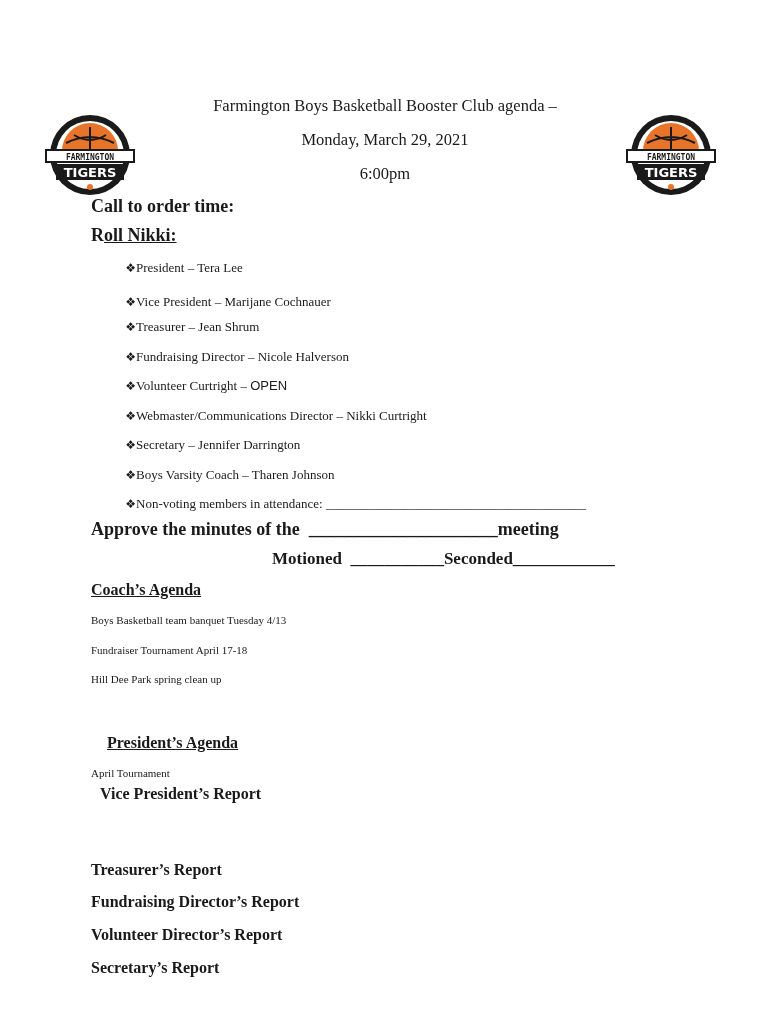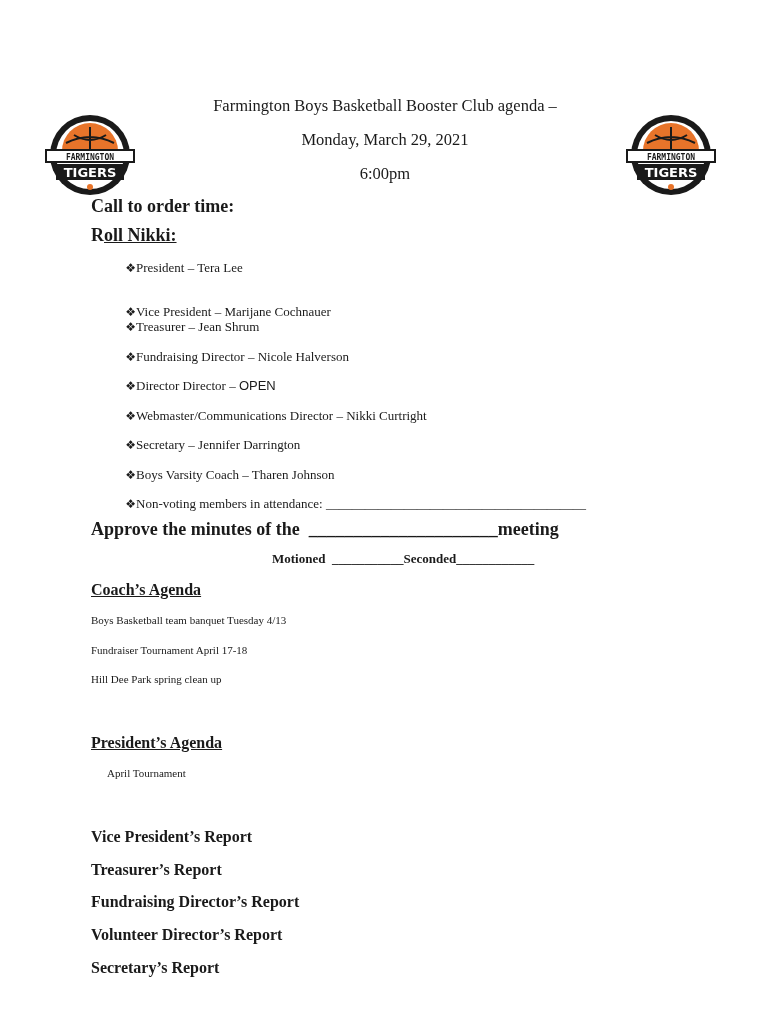--- a/index.html
+++ b/index.html
@@ -55,53 +55,53 @@
 
 <div class="label bold" style="top:198px;">Call to order time:</div>
 
 <div class="label bold" style="top:227px;">
   <span>R</span><span class="u">oll Nikki:</span>
 </div>
 
 <div class="bullet-row" style="top:256px;">
   <span class="diamond">❖</span><span>President</span><span> – </span><span>Tera Lee</span>
 </div>
-<div class="bullet-row" style="top:300px;">
+<div class="bullet-row" style="top:290px;">
   <span class="diamond">❖</span><span>Vice President</span><span> – </span><span>Marijane Cochnauer</span>
 </div>
 <div class="bullet-row" style="top:315px;">
   <span class="diamond">❖</span><span>Treasurer</span><span> – </span><span>Jean Shrum</span>
 </div>
 <div class="bullet-row" style="top:345px;">
   <span class="diamond">❖</span><span>Fundraising Director</span><span> – </span><span>Nicole Halverson</span>
 </div>
 <div class="bullet-row" style="top:374px;">
-  <span class="diamond">❖</span><span>Director Director</span><span> – </span><span class="sans">OPEN</span>
+  <span class="diamond">❖</span><span>Volunteer Curtright</span><span> – </span><span class="sans">OPEN</span>
 </div>
 <div class="bullet-row" style="top:404px;">
   <span class="diamond">❖</span><span>Webmaster/Communications Director</span><span> – </span><span>Nikki Curtright</span>
 </div>
 <div class="bullet-row" style="top:433px;">
   <span class="diamond">❖</span><span>Secretary</span><span> – </span><span>Jennifer Darrington</span>
 </div>
 <div class="bullet-row" style="top:463px;">
   <span class="diamond">❖</span><span>Boys Varsity Coach</span><span> – </span><span>Tharen Johnson</span>
 </div>
 <div class="bullet-row" style="top:492px;">
   <span class="diamond">❖</span><span>Non-voting members in attendance: ________________________________________</span>
 </div>
 
 <div class="label bold" style="top:521px; white-space:pre;">Approve the minutes of the  _____________________meeting</div>
-<div class="abs bold" style="top:551px; left:272px; font-size:13px; line-height:16px; white-space:pre;">Motioned  ___________Seconded____________</div>
+<div class="abs bold" style="top:551px; left:272px; font-size:17px; line-height:16px; white-space:pre;">Motioned  ___________Seconded____________</div>
 
 <div class="heading u" style="top:580px;">Coach’s Agenda</div>
 <div class="item" style="top:612px;">Boys Basketball team banquet Tuesday 4/13</div>
 <div class="item" style="top:642px;">Fundraiser Tournament April 17-18</div>
 <div class="item" style="top:671px;">Hill Dee Park spring clean up</div>
 
-<div class="heading u" style="top:733px;">President’s Agenda</div>
-<div class="item" style="top:765px;margin-left:16px;">April Tournament</div>
+<div class="heading u" style="top:733px;margin-left:16px;">President’s Agenda</div>
+<div class="item" style="top:765px;">April Tournament</div>
 
-<div class="report" style="top:827px;">Vice President’s Report</div>
+<div class="report" style="top:784px;margin-left:9px;">Vice President’s Report</div>
 <div class="report" style="top:860px;">Treasurer’s Report</div>
 <div class="report" style="top:892px;">Fundraising Director’s Report</div>
 <div class="report" style="top:925px;">Volunteer Director’s Report</div>
 <div class="report" style="top:958px;">Secretary’s Report</div>
 
 </body></html>

